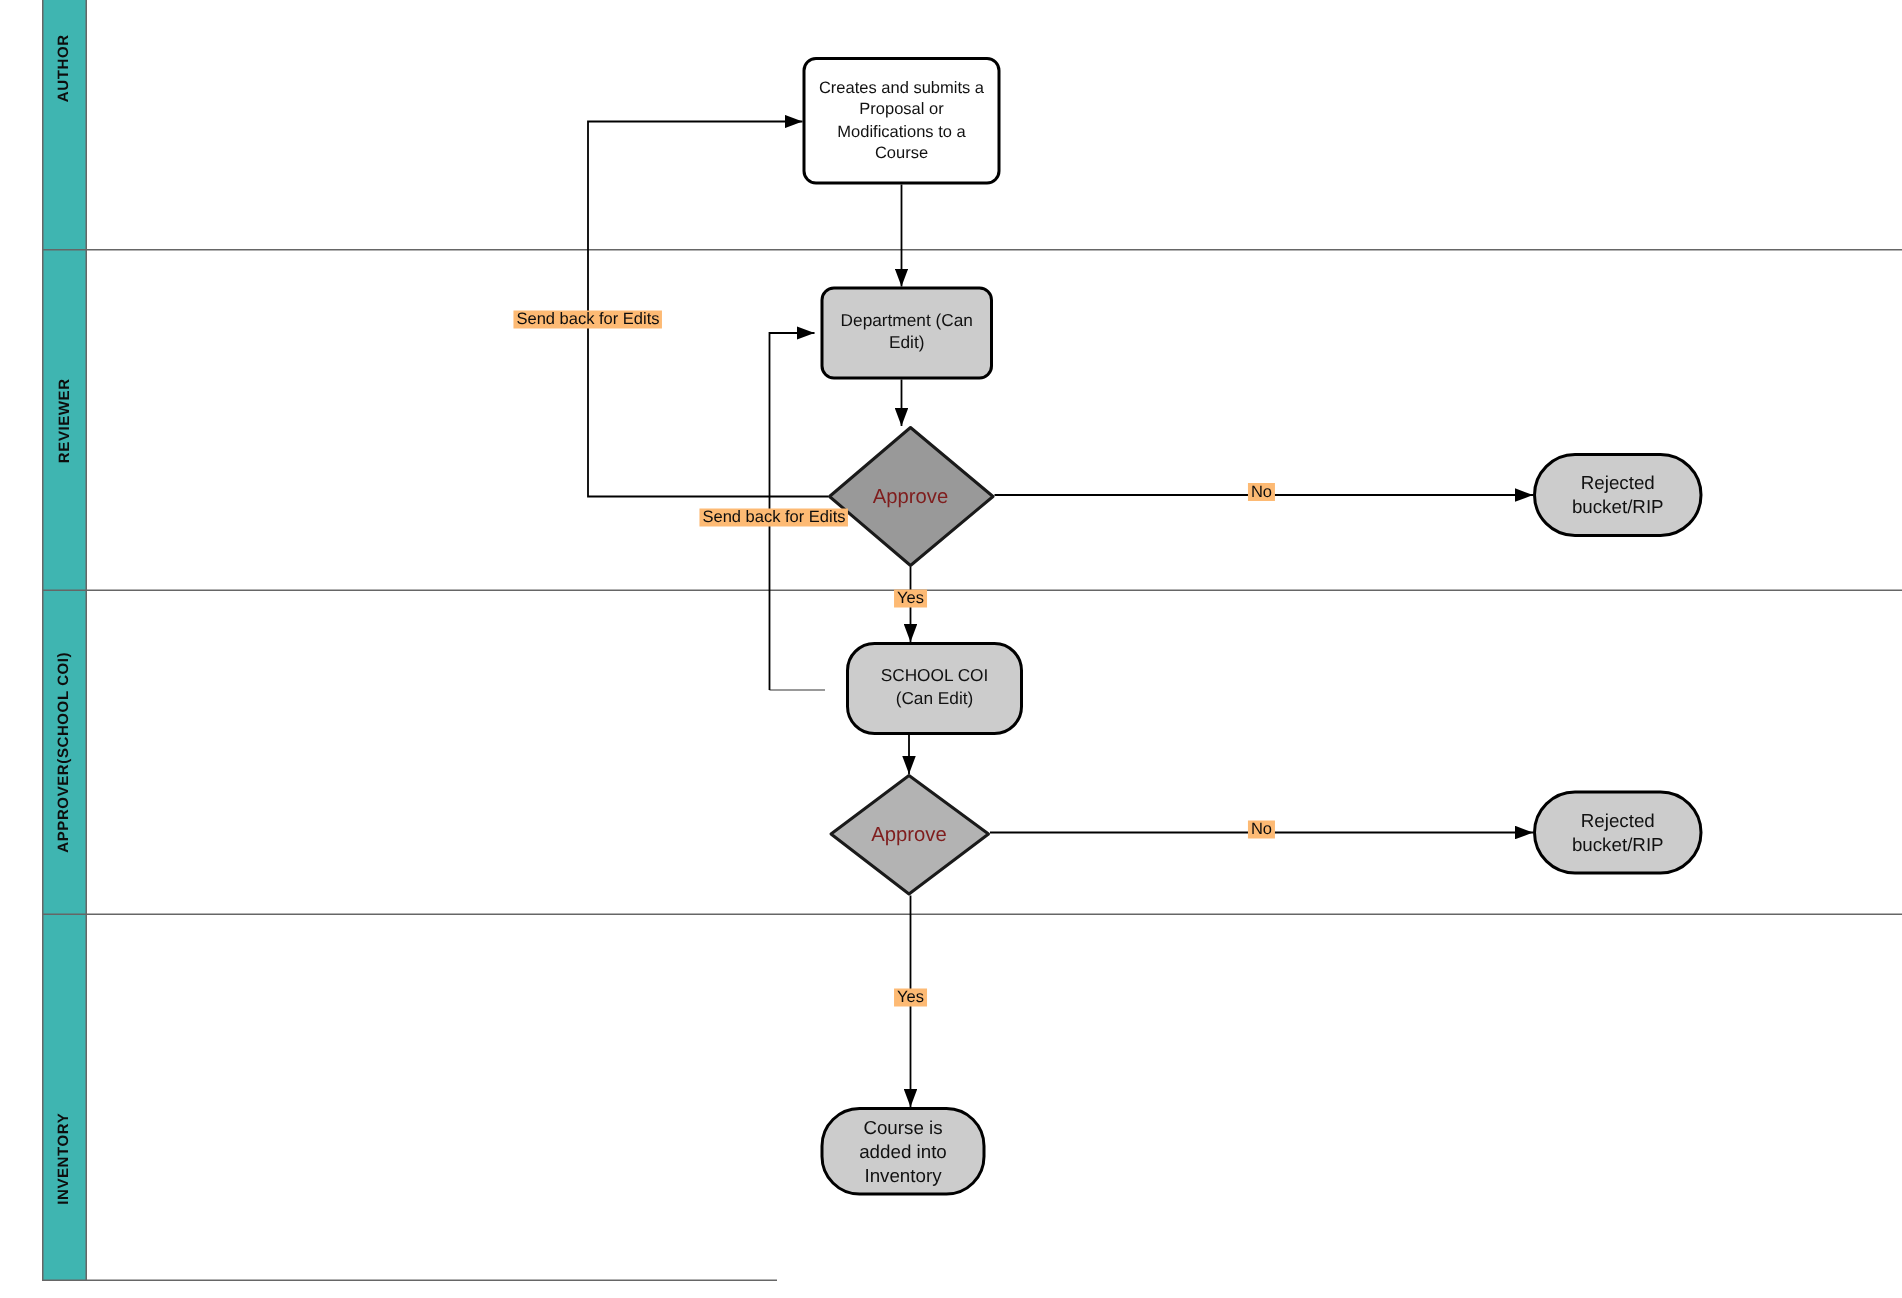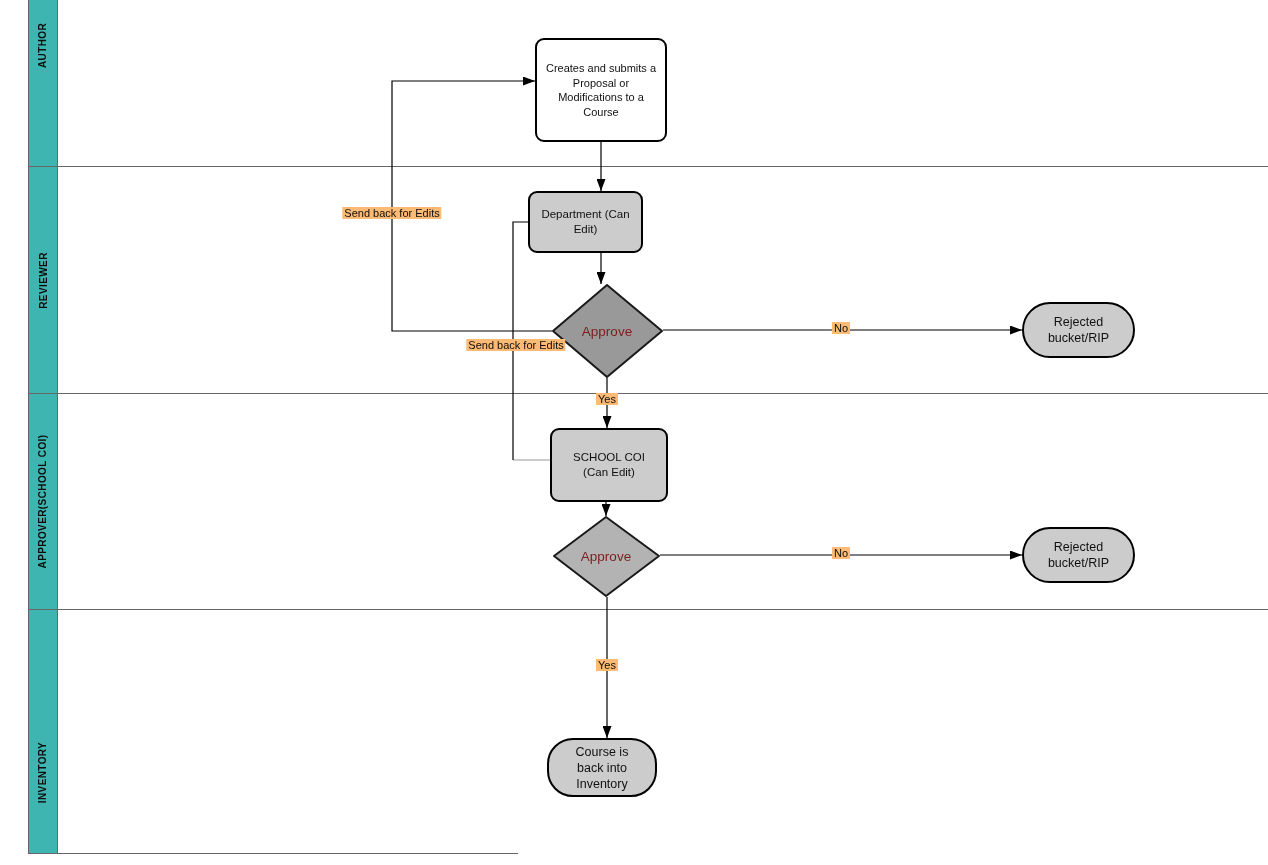--- a/index.html
+++ b/index.html
@@ -23,26 +23,26 @@
     font-size:10px; font-weight:bold; letter-spacing:0.4px; color:#0d0d0d;
   }
   
   #overlay { position:absolute; left:0; top:0; width:1268px; height:865px; }
   
   .node {
     position:absolute; box-sizing:border-box;
     display:flex; align-items:center; justify-content:center;
     text-align:center; background:#CCCCCC; border:2px solid #000;
   }
-  #n-start   { left:535px; top:38px;  width:132px; height:104px; background:#fff;
+  #n-start   { left:535px; top:38px;  width:132px; height:85px; background:#fff;
                border-radius:9px; font-size:11px;   line-height:14.5px; padding:2px 8px; }
-  #n-dept    { left:528px; top:191px; width:115px; height:62px;
+  #n-dept    { left:547px; top:191px; width:115px; height:62px;
                border-radius:9px; font-size:11.5px; line-height:15px; padding:2px 8px; }
-  #n-school  { left:550px; top:428px; width:118px; height:74px;
-               border-radius:9px; font-size:11.5px; line-height:15px; padding:2px 8px; }
+  #n-school  { left:564px; top:428px; width:118px; height:62px;
+               border-radius:19px; font-size:11.5px; line-height:15px; padding:2px 8px; }
   #n-rej1, #n-rej2 { left:1022px; width:113px; height:56px;
                border-radius:28px; font-size:12.5px; line-height:16px; padding:8px 10px; }
   #n-rej1 { top:302px; }  #n-rej2 { top:527px; }
   #n-inv     { left:547px; top:738px; width:110px; height:59px;
                border-radius:26px; font-size:12.5px; line-height:16px; padding:2px 13px; }
   .diamond-label {
     position:absolute; transform:translate(-50%,-50%);
     font-size:13.5px; color:#7f1d1d; white-space:nowrap;
   }
   #dl-1 { left:607px; top:331px; }
@@ -114,21 +114,21 @@
   <div class="node" id="n-rej1">
     <span>Rejected bucket/RIP</span>
   </div>
   <div class="node" id="n-school">
     <span>SCHOOL COI (Can Edit)</span>
   </div>
   <div class="node" id="n-rej2">
     <span>Rejected bucket/RIP</span>
   </div>
   <div class="node" id="n-inv">
-    <span>Course is back into Inventory</span>
+    <span>Course is added into Inventory</span>
   </div>
 
   <div class="diamond-label" id="dl-1">Approve</div>
   <div class="diamond-label" id="dl-2">Approve</div>
 
   <div class="edge-label" id="el-sendback1">Send back for Edits</div>
   <div class="edge-label" id="el-sendback2">Send back for Edits</div>
   <div class="edge-label" id="el-no1">No</div>
   <div class="edge-label" id="el-yes1">Yes</div>
   <div class="edge-label" id="el-no2">No</div>

